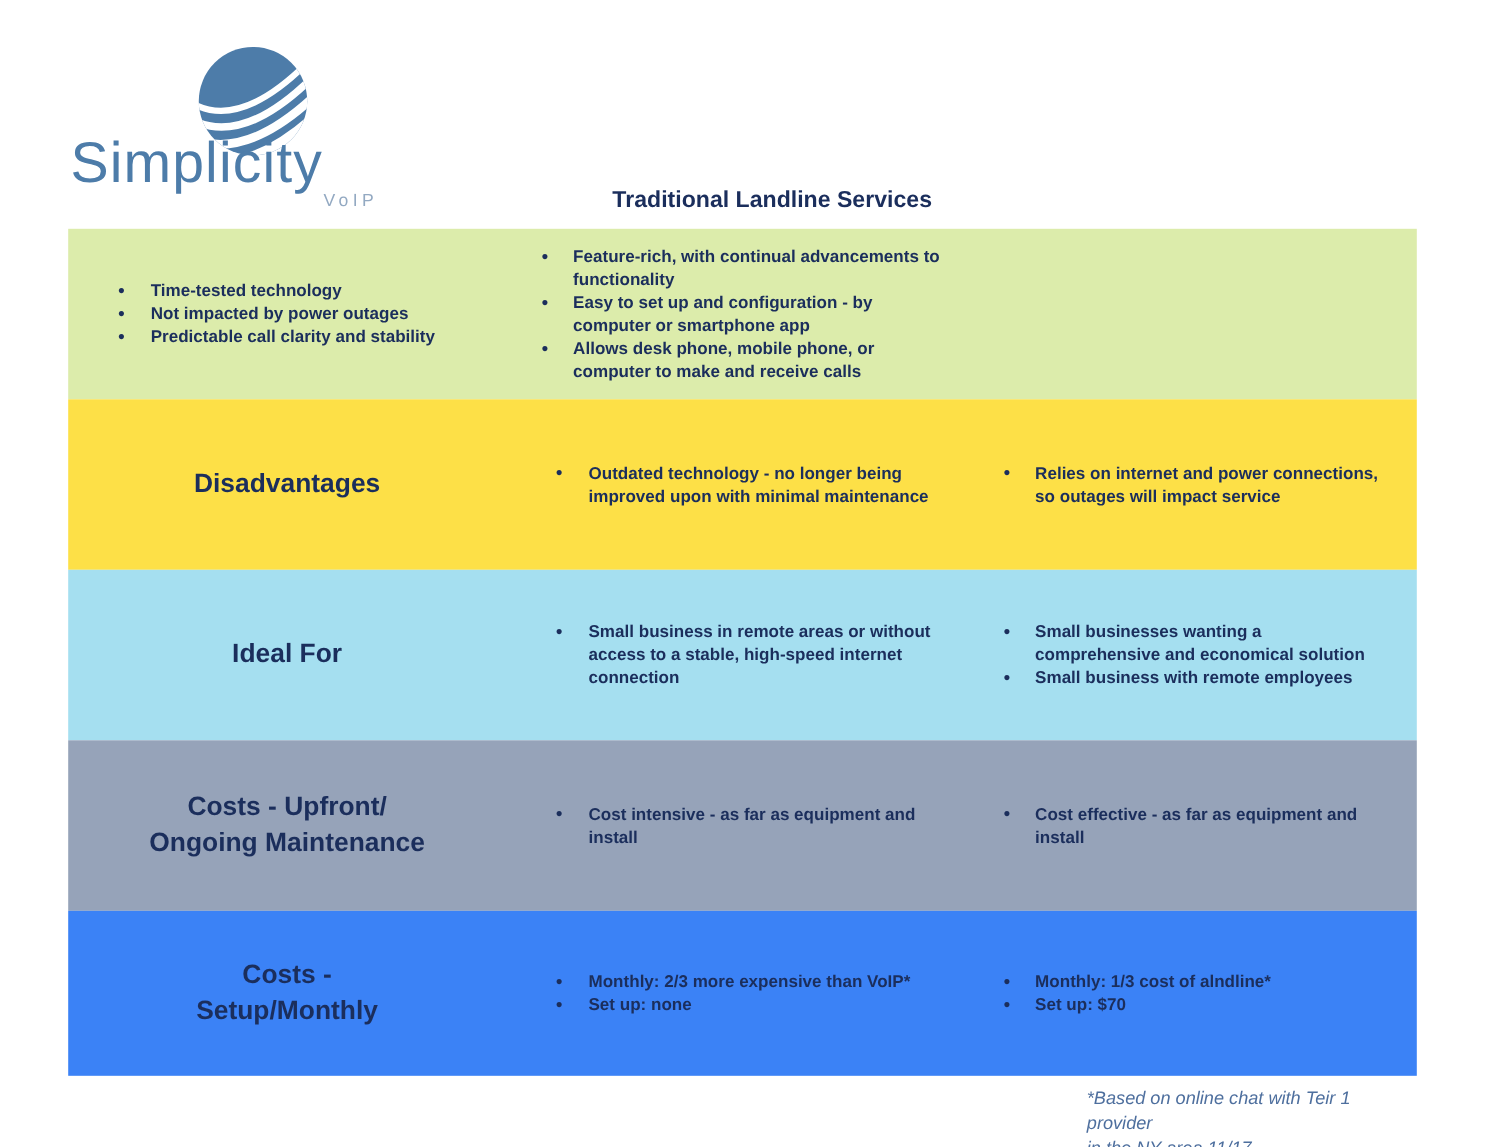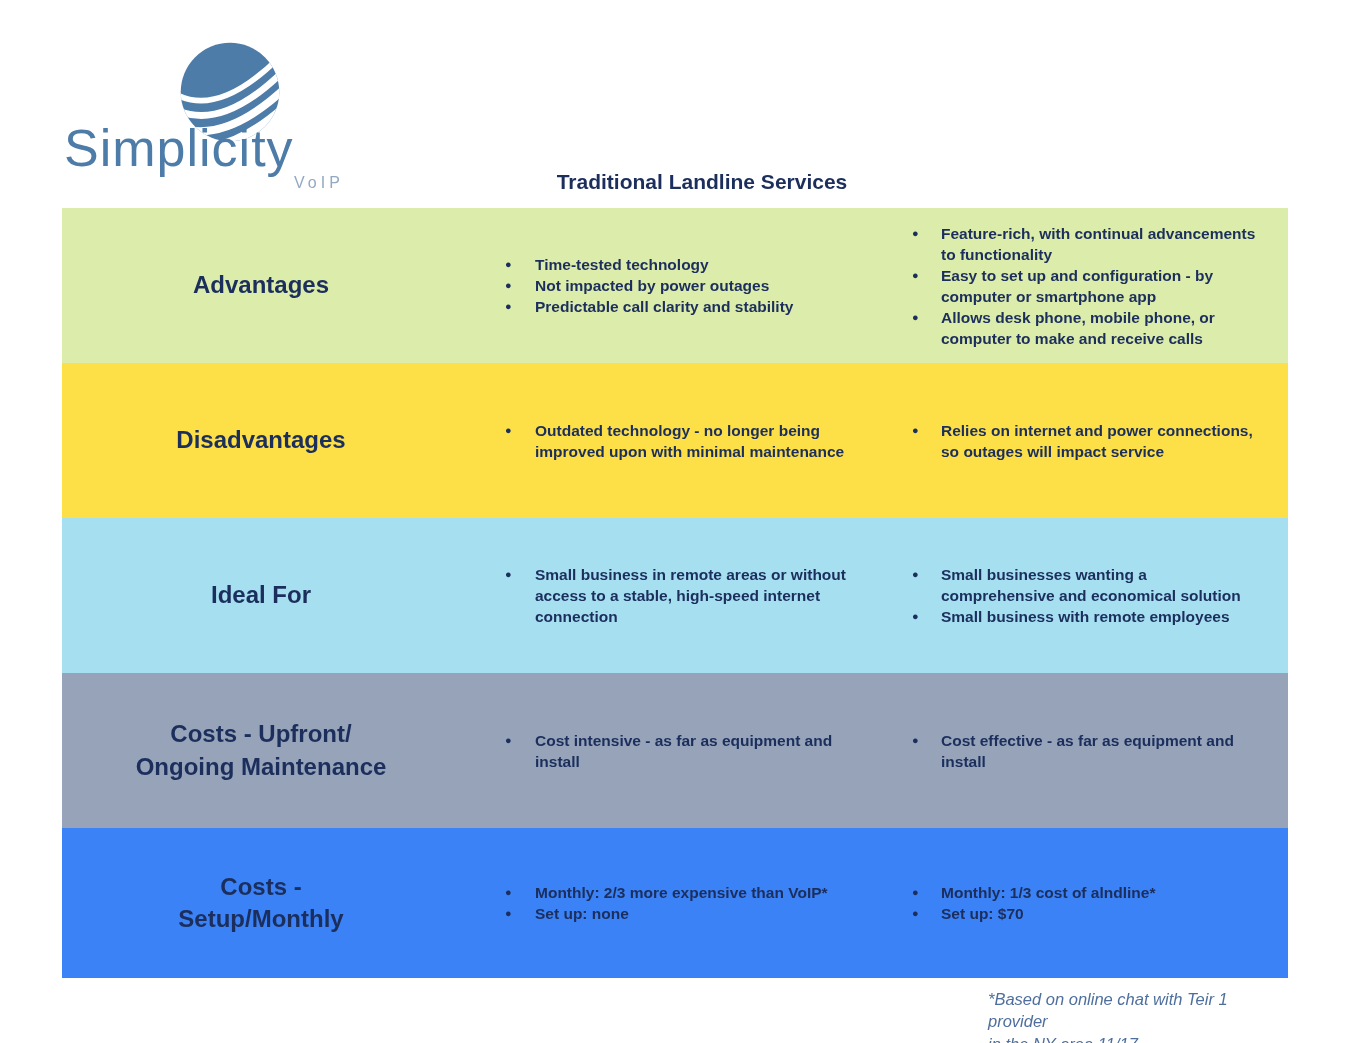--- a/index.html
+++ b/index.html
@@ -92,21 +92,20 @@
 </div>
 
 <div class="hdr-row grid-cols">
   <div></div>
   <div class="hdr-cell">Traditional Landline Services</div>
 </div>
 
 <div class="tbl">
 
   <div class="t-row h155 grid-cols" style="background: rgb(220, 236, 171);">
-    <div class="row-label">Advantages</div>
     <div class="cell-mid">
       <ul class="bullets">
           <li>
             <span class="dot">●</span>
             <span class="bt">Time-tested technology</span>
           </li>
           <li>
             <span class="dot">●</span>
             <span class="bt">Not impacted by power outages</span>
           </li>

